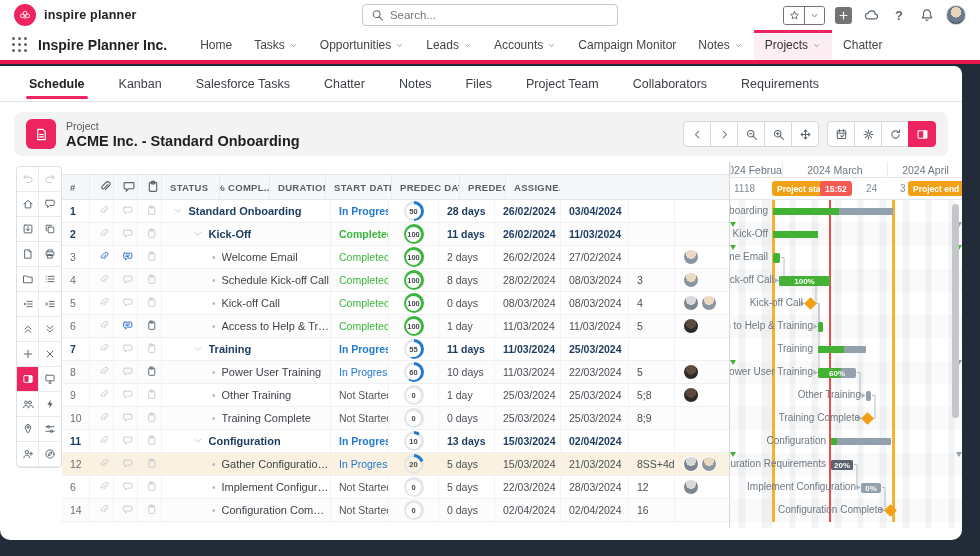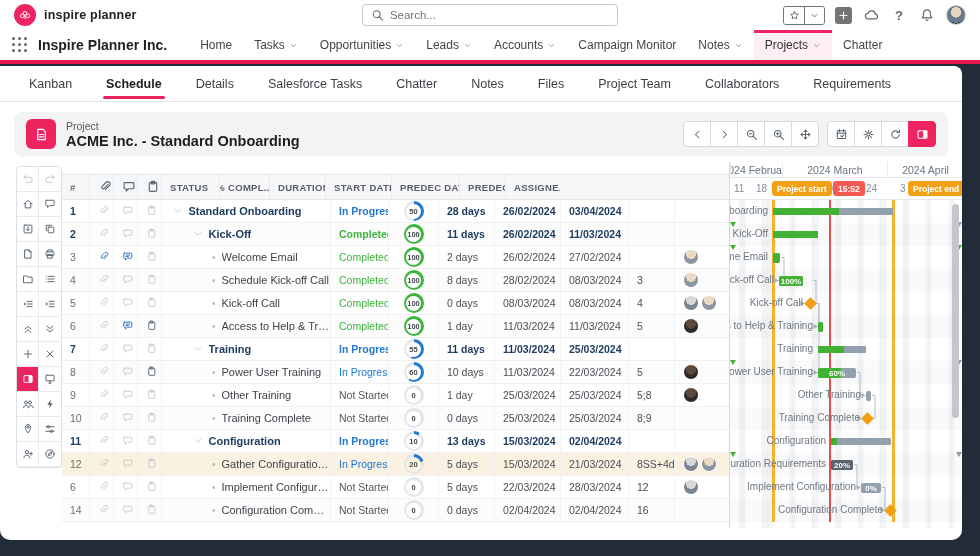--- a/index.html
+++ b/index.html
@@ -236,23 +236,22 @@
         <span>Chatter</span>
       </span>
       <span class="ntab"></span>
     </div>
 
 </div>
 <div class="redline"></div>
 
 <div class="card">
   <div class="subtabs" id="subtabs">
+      <span class="stab active">Schedule</span>
       <span class="stab">Kanban</span>
-      <span class="stab active">Schedule</span>
-      <span class="stab">Details</span>
       <span class="stab">Salesforce Tasks</span>
       <span class="stab">Chatter</span>
       <span class="stab">Notes</span>
       <span class="stab">Files</span>
       <span class="stab">Project Team</span>
       <span class="stab">Collaborators</span>
       <span class="stab">Requirements</span>
     </div>
 
   <div class="projband">
@@ -1183,27 +1182,27 @@
         </div>
     </div>
     <div class="gantt">
       <div class="gmonths" id="gmonths">
           <div class="gmonth" style="left: 0px; width: 52px;">2024 February</div>
           <div class="gmonth" style="left: 52px; width: 105px;">2024 March</div>
           <div class="gmonth" style="left: 157px; width: 76px;">2024 April</div>
         </div>
       <div class="gticks" id="gticks">
           <span class="gtick" style="left: 4px;">11</span>
-          <span class="gtick" style="left: 26px;">18</span>
+          <span class="gtick" style="left: 14px;">18</span>
           <span class="gtick" style="left: 92px;">10</span>
           <span class="gtick" style="left: 136px;">24</span>
           <span class="gtick" style="left: 170px;">3</span>
           <span class="gtick" style="left: 224px;">4</span>
           <span class="gbadge orange" style="left: 42px;">Project start</span>
-          <span class="gbadge red" style="left: 103px;">15:52</span>
+          <span class="gbadge red" style="left: 90px;">15:52</span>
           <span class="gbadge orange" style="left: 178px;">Project end</span>
         </div>
       <div class="gbody" id="gbody">
           <div class="vline orange" style="left: 42px;"></div>
           <div class="vline red" style="left: 99px;"></div>
           <div class="vline orange" style="left: 162px;"></div>
           <svg class="deps" width="233" height="334">
             <path d="M51 57.5 H54 V80.5 H44.5 M83 80.5 H86 V103.5 H70.5 M86 103.5 H89 V126.5 H83.5 M86 103.5 H89 V172.5 H83.5 M127 172.5 H130 V195.5 H131.5 M142 195.5 H145 V218.5 H127.5 M124 264.5 H127 V287.5 H126.5 M152 287.5 H155 V310.5 H150.5 " fill="none" stroke="#b6bdc4" stroke-width="1"></path>
             <polygon points="44.5,77.7 48.5,80.5 44.5,83.3" fill="#aab2ba"></polygon>
             <polygon points="70.5,100.7 74.5,103.5 70.5,106.3" fill="#aab2ba"></polygon>
@@ -1225,21 +1224,21 @@
             </span>
             <span class="tri l" style="border-top-color:#43b234"></span>
             <span class="tri r" style="border-top-color:#43b234"></span>
           </div>
           <div class="grow" style="top: 46px;"><span class="rowbg"></span><span class="glabel" style="left:38px">Welcome Email</span><span class="gbar" style="left:43px;width:7px">
               <span class="fillpct" style="width:100%"></span>
             </span></div>
           <div class="grow" style="top: 69px;">
             <span class="rowbg"></span>
             <span class="glabel" style="left:44px">Schedule Kick-off Call</span>
-            <span class="gbar" style="left:49px;width:24px">
+            <span class="gbar" style="left:49px;width:51px">
               <span class="fillpct" style="width:100%"></span>
               <span class="blabel">100%</span>
             </span>
           </div>
           <div class="grow" style="top: 92px;"><span class="rowbg"></span><span class="glabel" style="left:73px">Kick-off Call</span><span class="gmile" style="left:75.5px"></span></div>
           <div class="grow" style="top: 115px;">
             <span class="rowbg"></span>
             <span class="glabel" style="left:83px">Access to Help &amp; Training</span>
             <span class="gbar" style="left:88px;width:5px">
               <span class="fillpct" style="width:100%"></span>

